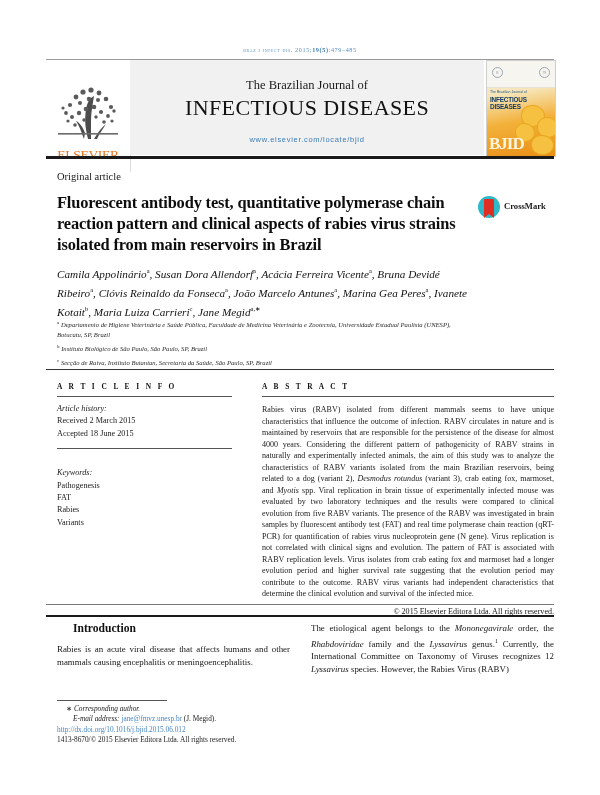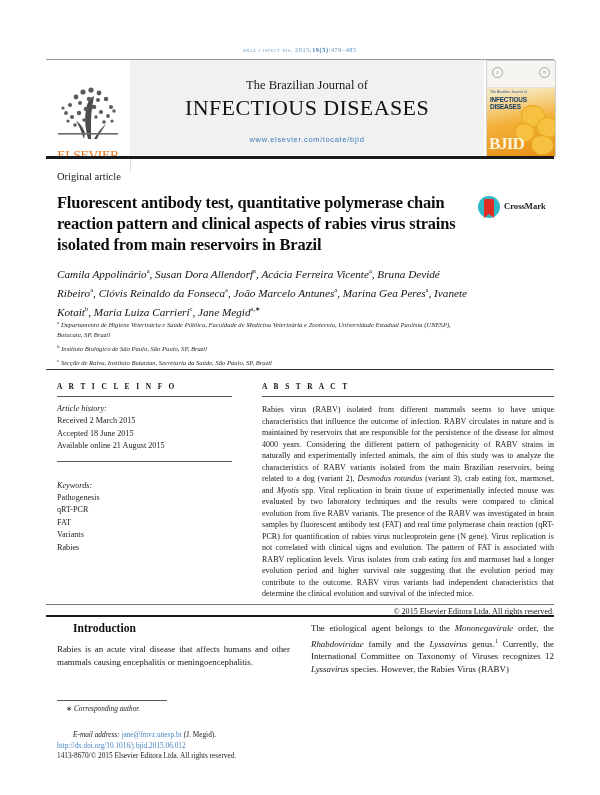--- a/index.html
+++ b/index.html
@@ -336,21 +336,21 @@
   .footer {
     position: absolute;
     left: 57px; top: 704px;
     width: 280px;
     font-family: "Liberation Serif", serif;
     font-size: 7.3px;
     line-height: 10.4px;
     color: #1a1a1a;
   }
   .footer .ind { padding-left: 9px; }
-  .footer .ind2 { padding-left: 16px; margin-top: 16px; }
+  .footer .ind2 { padding-left: 16px; }
   .footer .lnk { color: #4a86c4; }
   .footer .it { font-style: italic; }
   .footer .doi { color: #4a86c4; }
 </style>
 </head>
 <body>
 
 <div class="page">
 
   <div class="runhead">
@@ -444,30 +444,28 @@
 
   <div class="rule-thin-1"></div>
 
   <div class="col-info">
     <div class="sec-head">A R T I C L E   I N F O</div>
     <div class="hr-sec"></div>
     <div class="hist">
       <div class="it">Article history:</div>
       <div>Received 2 March 2015</div>
       <div>Accepted 18 June 2015</div>
-      <div>Available online 21 August 2015</div>
     </div>
     <div class="hr-kw"></div>
     <div class="kw">
       <div class="it">Keywords:</div>
       <div>Pathogenesis</div>
-      <div>qRT-PCR</div>
       <div>FAT</div>
+      <div>Rabies</div>
       <div>Variants</div>
-      <div>Rabies</div>
     </div>
   </div>
 
   <div class="col-abs">
     <div class="sec-head">A B S T R A C T</div>
     <div class="hr-sec"></div>
     <div class="abstract">Rabies virus (RABV) isolated from different mammals seems to have unique characteristics that influence the outcome of infection. RABV circulates in nature and is maintained by reservoirs that are responsible for the persistence of the disease for almost 4000 years. Considering the different pattern of pathogenicity of RABV strains in naturally and experimentally infected animals, the aim of this study was to analyze the characteristics of RABV variants isolated from the main Brazilian reservoirs, being related to a dog (variant 2), <i>Desmodus rotundus</i> (variant 3), crab eating fox, marmoset, and <i>Myotis</i> spp. Viral replication in brain tissue of experimentally infected mouse was evaluated by two laboratory techniques and the results were compared to clinical evolution from five RABV variants. The presence of the RABV was investigated in brain samples by fluorescent antibody test (FAT) and real time polymerase chain reaction (qRT-PCR) for quantification of rabies virus nucleoprotein gene (N gene). Virus replication is not correlated with clinical signs and evolution. The pattern of FAT is associated with RABV replication levels. Virus isolates from crab eating fox and marmoset had a longer evolution period and higher survival rate suggesting that the evolution period may contribute to the outcome. RABV virus variants had independent characteristics that determine the clinical evolution and survival of the infected mice.</div>
     <div class="copyright">© 2015 Elsevier Editora Ltda. All rights reserved.</div>
   </div>
 

